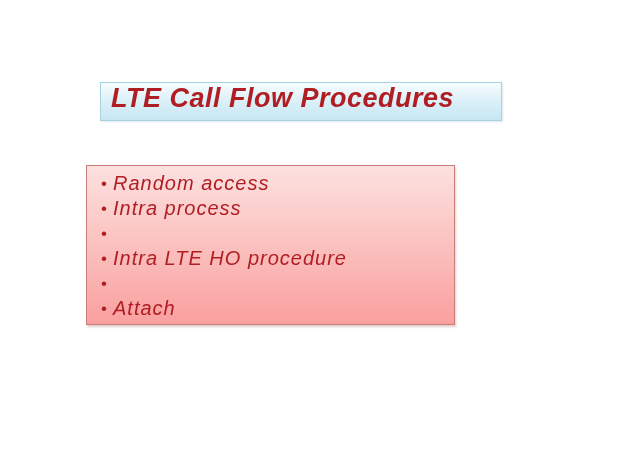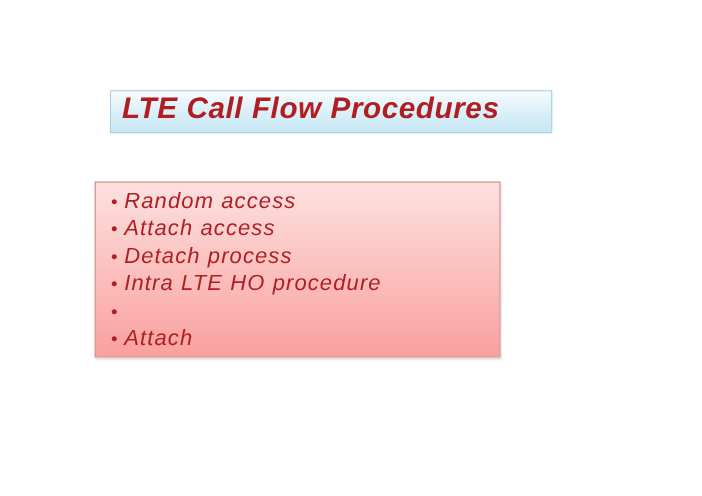--- a/index.html
+++ b/index.html
@@ -99,25 +99,24 @@
   </div>
 
   <div class="list-box">
     <ul class="bullet-list">
       <li class="bullet-item">
         <span class="bullet">•</span>
         <span class="item-text">Random access</span>
       </li>
       <li class="bullet-item">
         <span class="bullet">•</span>
-        <span class="item-text">Attach access</span>
+        <span class="item-text">Intra process</span>
       </li>
       <li class="bullet-item">
         <span class="bullet">•</span>
-        <span class="item-text">Detach process</span>
       </li>
       <li class="bullet-item">
         <span class="bullet">•</span>
         <span class="item-text">Intra LTE HO procedure</span>
       </li>
       <li class="bullet-item">
         <span class="bullet">•</span>
       </li>
       <li class="bullet-item">
         <span class="bullet">•</span>

